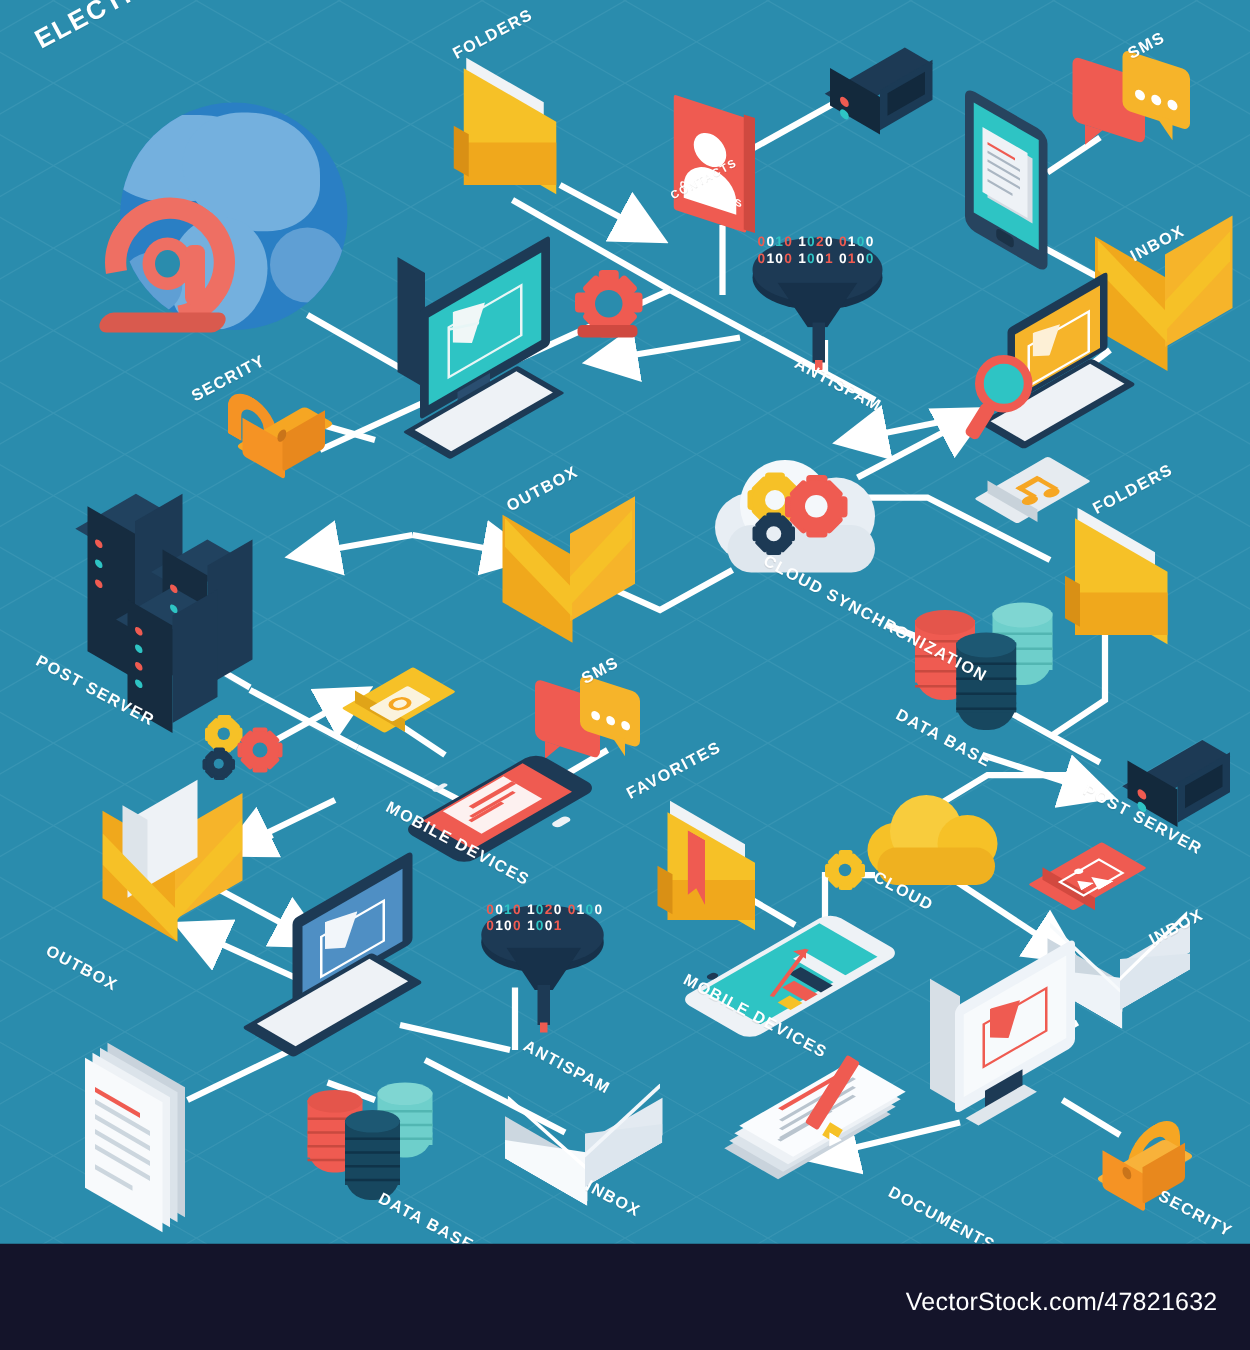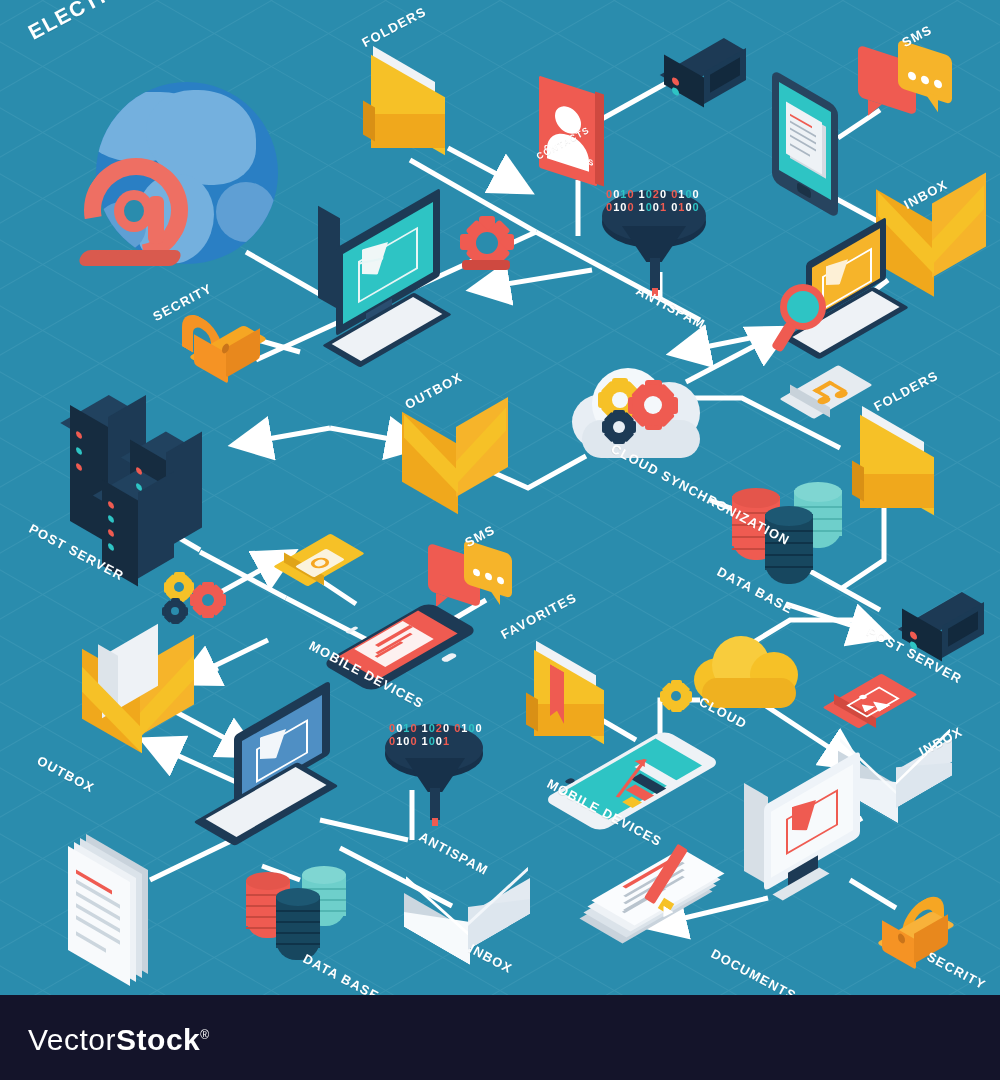--- a/index.html
+++ b/index.html
@@ -717,16 +717,16 @@
         <div class="lbl" style="left: 420px; top: 828px; font-size: 13px; transform: rotate(28deg); transform-origin: 0px 50%;">ANTISPAM</div>
         <div class="lbl" style="left: 304px; top: 950px; font-size: 13px; transform: rotate(28deg); transform-origin: 0px 50%;">DATA BASE</div>
         <div class="lbl" style="left: 470px; top: 940px; font-size: 13px; transform: rotate(28deg); transform-origin: 0px 50%;">INBOX</div>
         <div class="lbl" style="left: 712px; top: 945px; font-size: 13px; transform: rotate(28deg); transform-origin: 0px 50%;">DOCUMENTS</div>
         <div class="lbl" style="left: 928px; top: 948px; font-size: 13px; transform: rotate(28deg); transform-origin: 0px 50%;">SECRITY</div>
       </div>
 
   </div>
 
   <div id="footer">
-    <div class="logo"><span>Vector</span><b>Stock</b><sup>®</sup></div>
+    <div class="url">VectorStock.com/47821632</div>
   </div>
 
 </div>
 
 </body></html>

